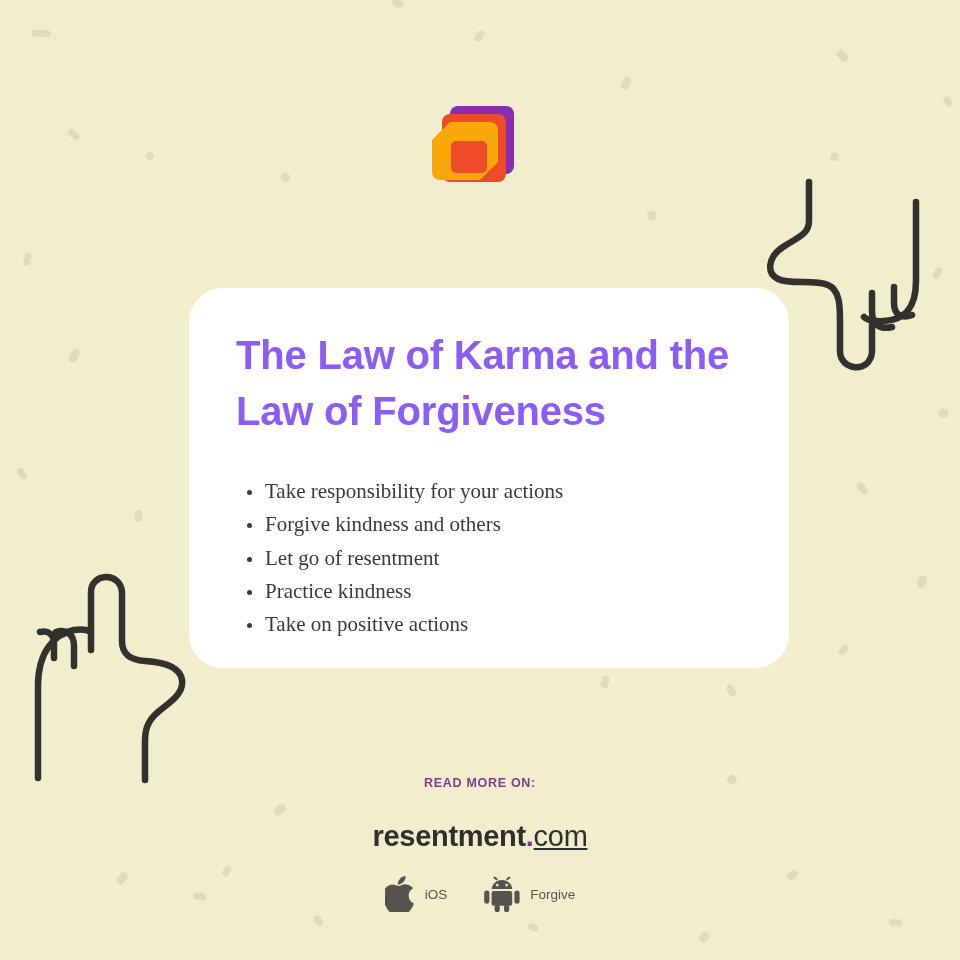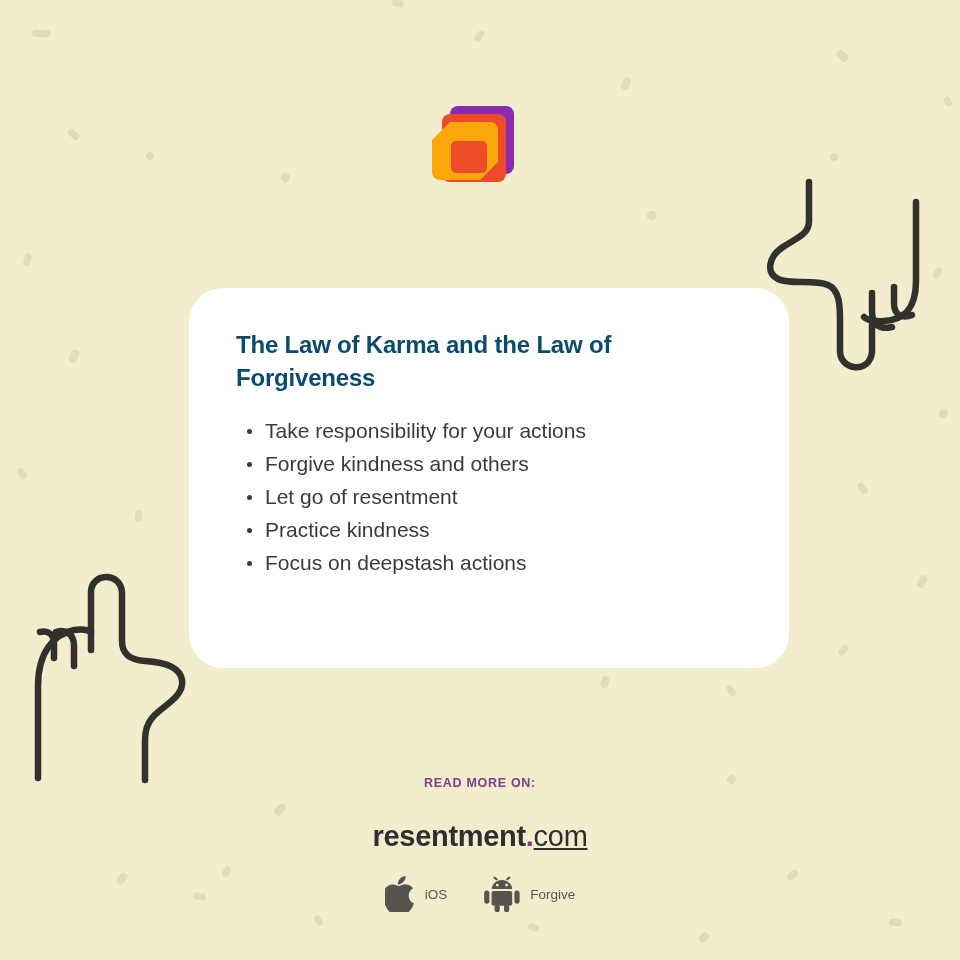--- a/index.html
+++ b/index.html
@@ -42,30 +42,31 @@
   #idea-card {
     position:absolute;
     left:189px; top:288px;
     width:600px; height:380px;
     background:#FFFFFF;
     border-radius:34px;
     padding:40px 46px 0 47px;
   }
 
   #card-title {
-    font-size:24px;
+    font-size:40px;
     font-weight:bold;
     line-height:1.39;
-    color:#0c4a6e;
+    color:#8b5cf6;
     letter-spacing:-0.2px;
   }
 
   #idea-list {
-    margin-top:19px;
+    margin-top:36px;
     list-style:none;
+    font-family:Liberation Serif, serif;
   }
   #idea-list li {
     position:relative;
     font-size:21px;
     line-height:1.58;
     color:#3A3A3A;
     padding-left:29px;
   }
   #idea-list li::before {
     content:"";
@@ -201,21 +202,21 @@
   </svg>
 </div>
 
 <div id="idea-card">
   <h1 id="card-title">The Law of Karma and the Law of Forgiveness</h1>
   <ul id="idea-list">
     <li>Take responsibility for your actions</li>
     <li>Forgive kindness and others</li>
     <li>Let go of resentment</li>
     <li>Practice kindness</li>
-    <li>Focus on deepstash actions</li>
+    <li>Take on positive actions</li>
   </ul>
 </div>
 
 <div id="footer">
 
   <div id="read-more-label">READ MORE ON:</div>
 
   <div id="wordmark">
     <span id="wordmark-name">resentment</span><span id="wordmark-dot">.</span><span id="wordmark-tld">com</span>
   </div>

